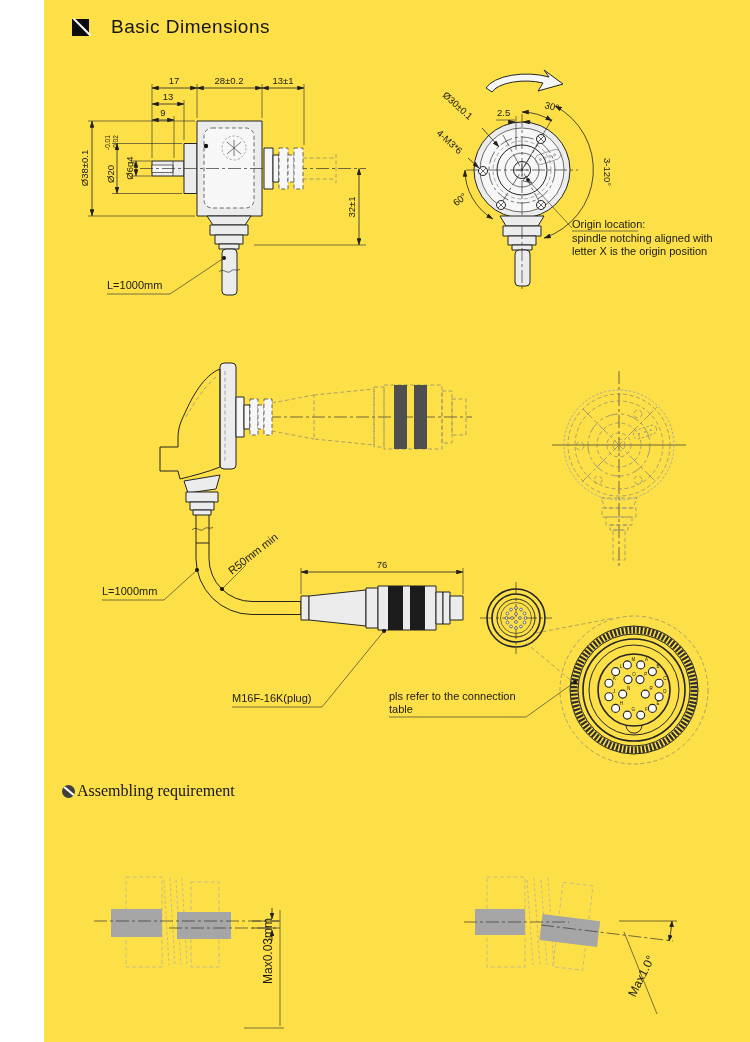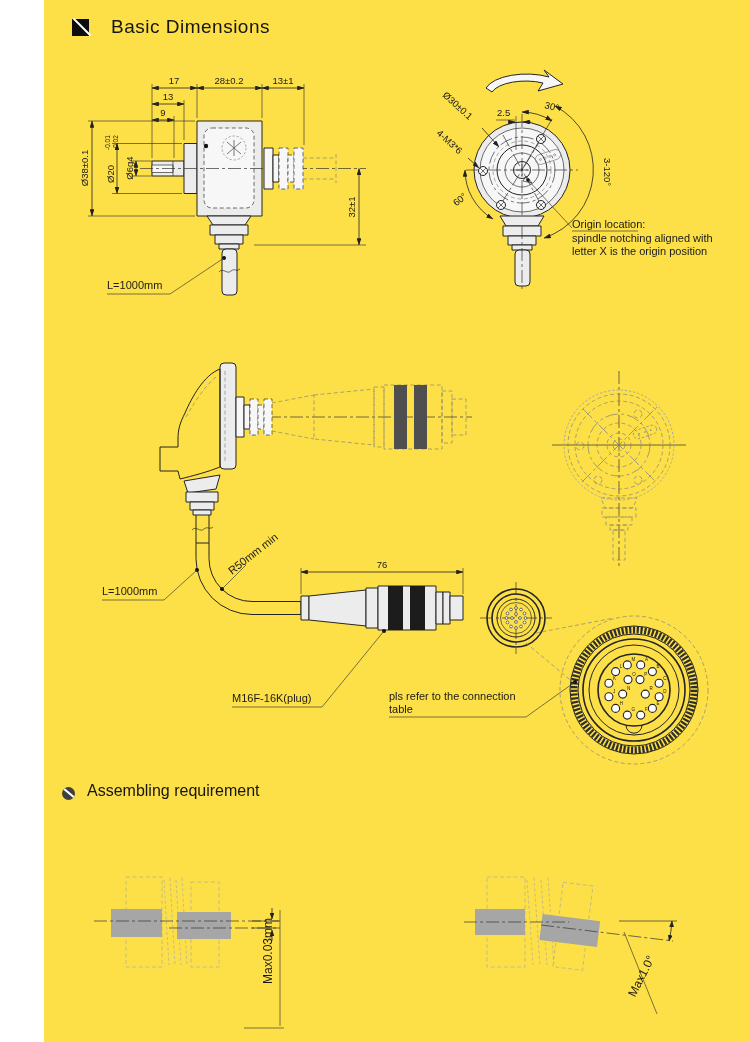--- a/index.html
+++ b/index.html
@@ -2,21 +2,21 @@
 <html><head>
 <meta charset="utf-8">
 <style>
   html,body{margin:0;padding:0;background:#fff;}
   #page{position:relative;width:746px;height:1042px;background:#fde047;overflow:hidden;
         font-family:"Liberation Sans",sans-serif;color:#1a1a1a;margin-left:44px;}
   .hdr1{position:absolute;left:28px;top:16px;display:flex;align-items:center;gap:22px;}
   .hdr1 .sq{width:17px;height:17px;background:#0d0d0d;position:relative;}
   .hdr1 .sq:after{content:"";position:absolute;left:-2px;top:7px;width:24px;height:2px;background:#fff;transform:rotate(45deg);}
   .hdr1 .t{font-size:19px;letter-spacing:0.5px;color:#151515;}
-  .hdr2{position:absolute;left:18px;top:782px;display:flex;align-items:flex-end;gap:12px;}
+  .hdr2{position:absolute;left:18px;top:782px;display:flex;align-items:center;gap:2px;font-family:Liberation Serif, serif;}
   .hdr2 .dot{width:13px;height:13px;border-radius:50%;background:#3f3f3f;position:relative;overflow:hidden;}
   .hdr2 .dot:after{content:"";position:absolute;left:-2px;top:5px;width:18px;height:1.5px;background:#fff;transform:rotate(40deg);}
   .hdr2 .t{font-size:16px;color:#151515;}
   svg{position:absolute;overflow:visible;}
   svg text{font-family:"Liberation Sans",sans-serif;fill:#1a1a1a;}
   .ln{stroke:#242424;stroke-width:1;fill:none;stroke-linejoin:round;}
   .thk{stroke-width:1.6;}
   .thin{stroke-width:0.65;}
   .fillL{fill:#ececec;}
   .fillW{fill:#f7f7f7;}

